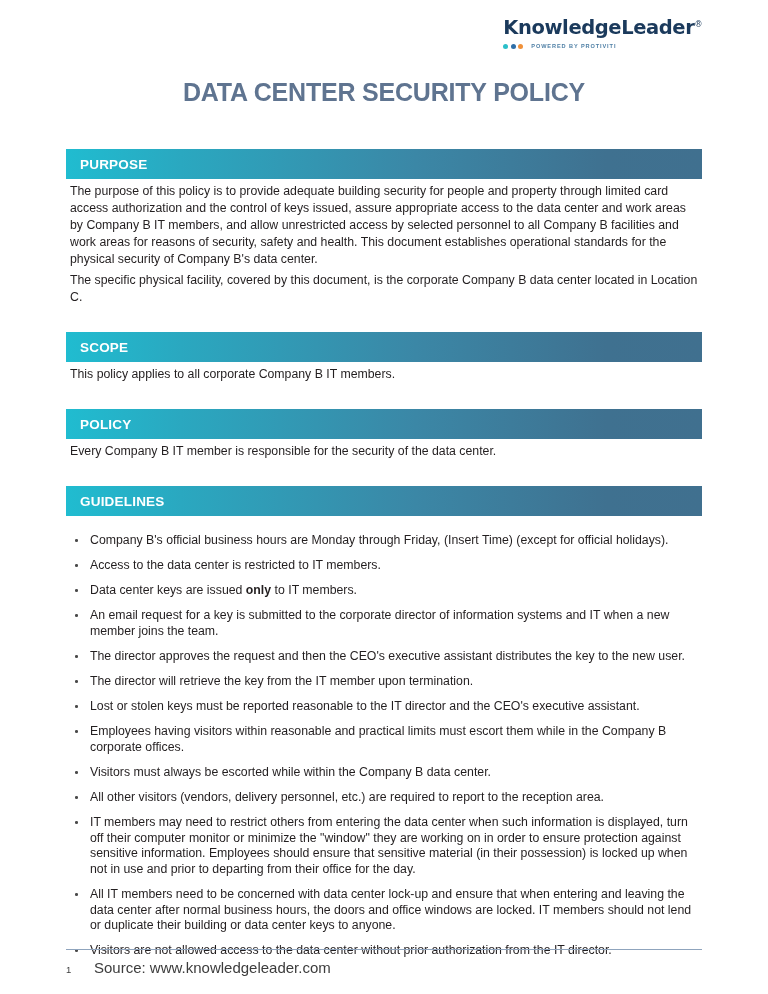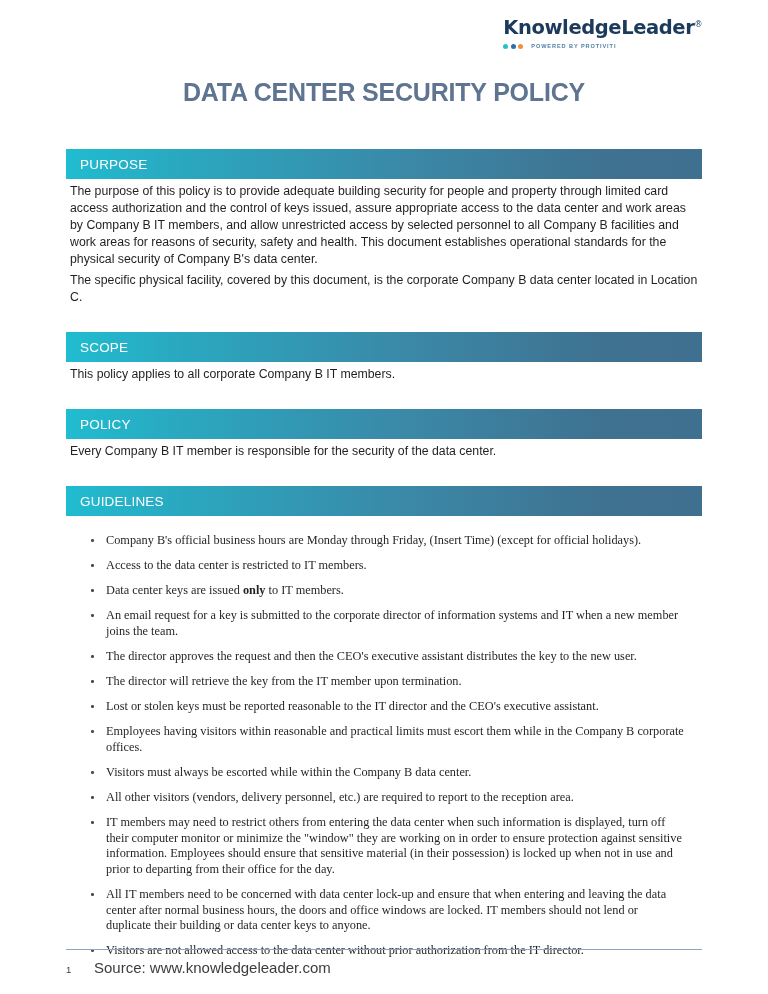--- a/index.html
+++ b/index.html
@@ -92,21 +92,21 @@
     height: 30px;
     background: linear-gradient(to right, #20bcd0 0%, #2aa8c0 18%, #3b87a6 55%, #3f7190 85%, #40708f 100%);
     display: flex;
     align-items: center;
     padding-left: 14px;
     box-sizing: border-box;
   }
   .section-bar span {
     color: #ffffff;
     font-size: 13.5px;
-    font-weight: normal;
+    font-weight: bold;
     letter-spacing: 0.2px;
   }
 
   .s-purpose    { margin-top: 42px; }
   .s-scope      { margin-top: 26px; }
   .s-policy     { margin-top: 26px; }
   .s-guidelines { margin-top: 26px; }
 
   
   p.body {
@@ -117,24 +117,23 @@
     text-align: left;
   }
   .p-purpose-1 { margin-top: 17px; }
   .p-purpose-2 { margin-top: 15px; }
   .p-scope-1   { margin-top: 17px; }
   .p-policy-1  { margin-top: 17px; }
 
   
   ul.bullets {
     list-style: none;
-    margin: 16px;
+    margin: 0;
     padding: 0;
     margin-top: 17px;
-    font-family: Liberation Serif, serif;
   }
   ul.bullets > li {
     position: relative;
     padding-left: 24px;
     font-size: 12.3px;
     line-height: 15.6px;
     color: #231f20;
     margin-bottom: 9.5px;
   }
   ul.bullets > li .dot {

